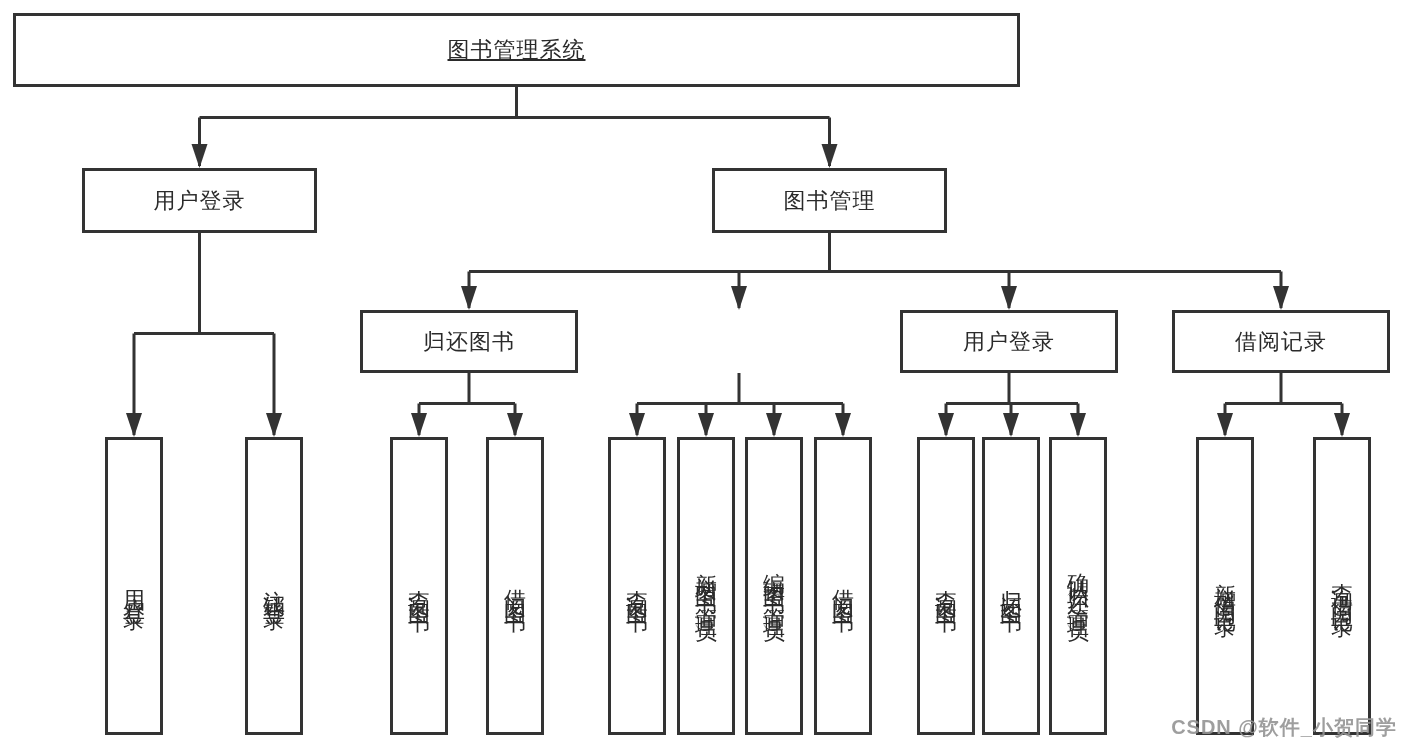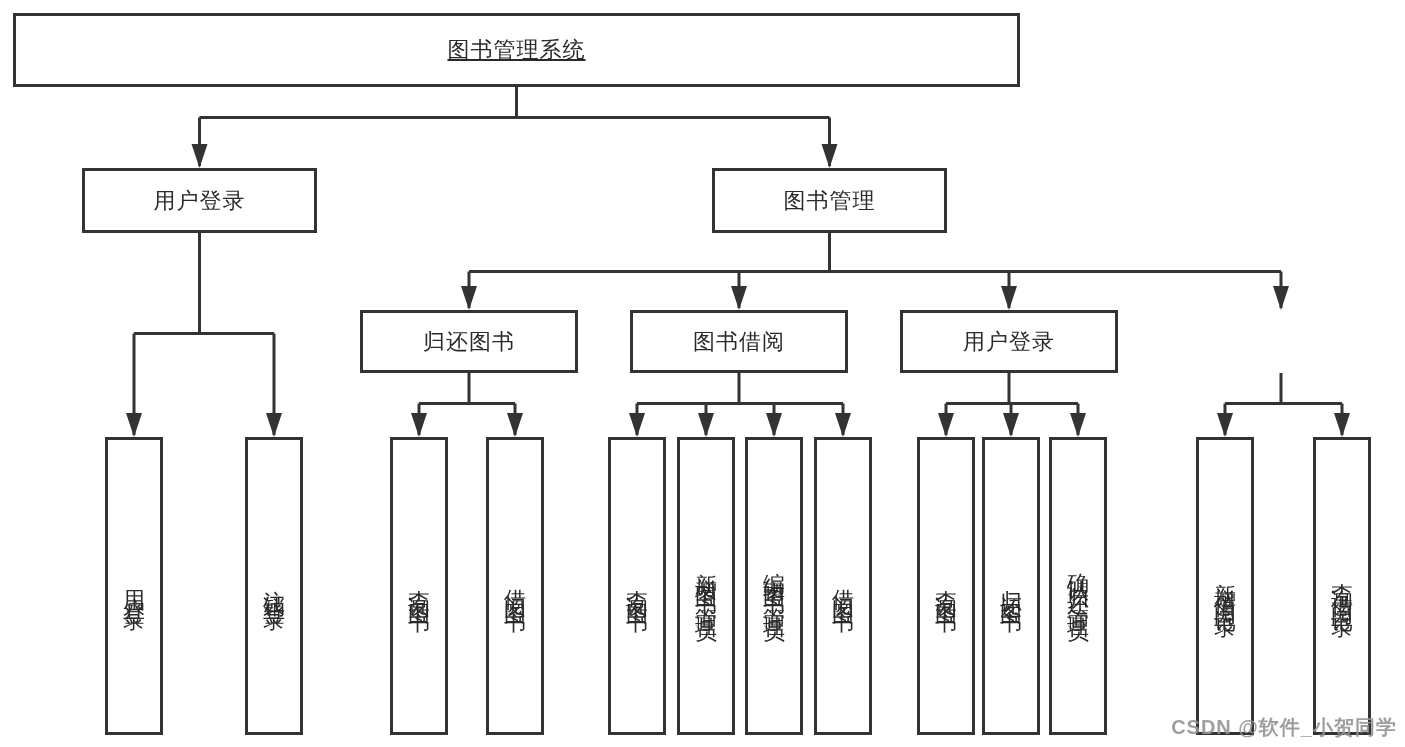--- a/index.html
+++ b/index.html
@@ -110,25 +110,25 @@
   <div class="box h-box lvl2-box" style="left:82px;">
     <span>用户登录</span>
   </div>
   <div class="box h-box lvl2-box" style="left:712px;">
     <span>图书管理</span>
   </div>
 
   <div class="box h-box lvl3-box" style="left:360px;">
     <span>归还图书</span>
   </div>
-  <div class="box h-box lvl3-box" style="left:630px;">
-    <span>图书借阅</span>
-  </div>
   <div class="box h-box lvl3-box" style="left:900px;">
     <span>用户登录</span>
+  </div>
+  <div class="box h-box lvl3-box" style="left:1172px;">
+    <span>借阅记录</span>
   </div>
 
   <div class="box leaf-box" style="left:105px;">
     <span class="v-text">用户登录</span>
   </div>
   <div class="box leaf-box" style="left:245px;">
     <span class="v-text">注销登录</span>
   </div>
 
   <div class="box leaf-box" style="left:390px;">

